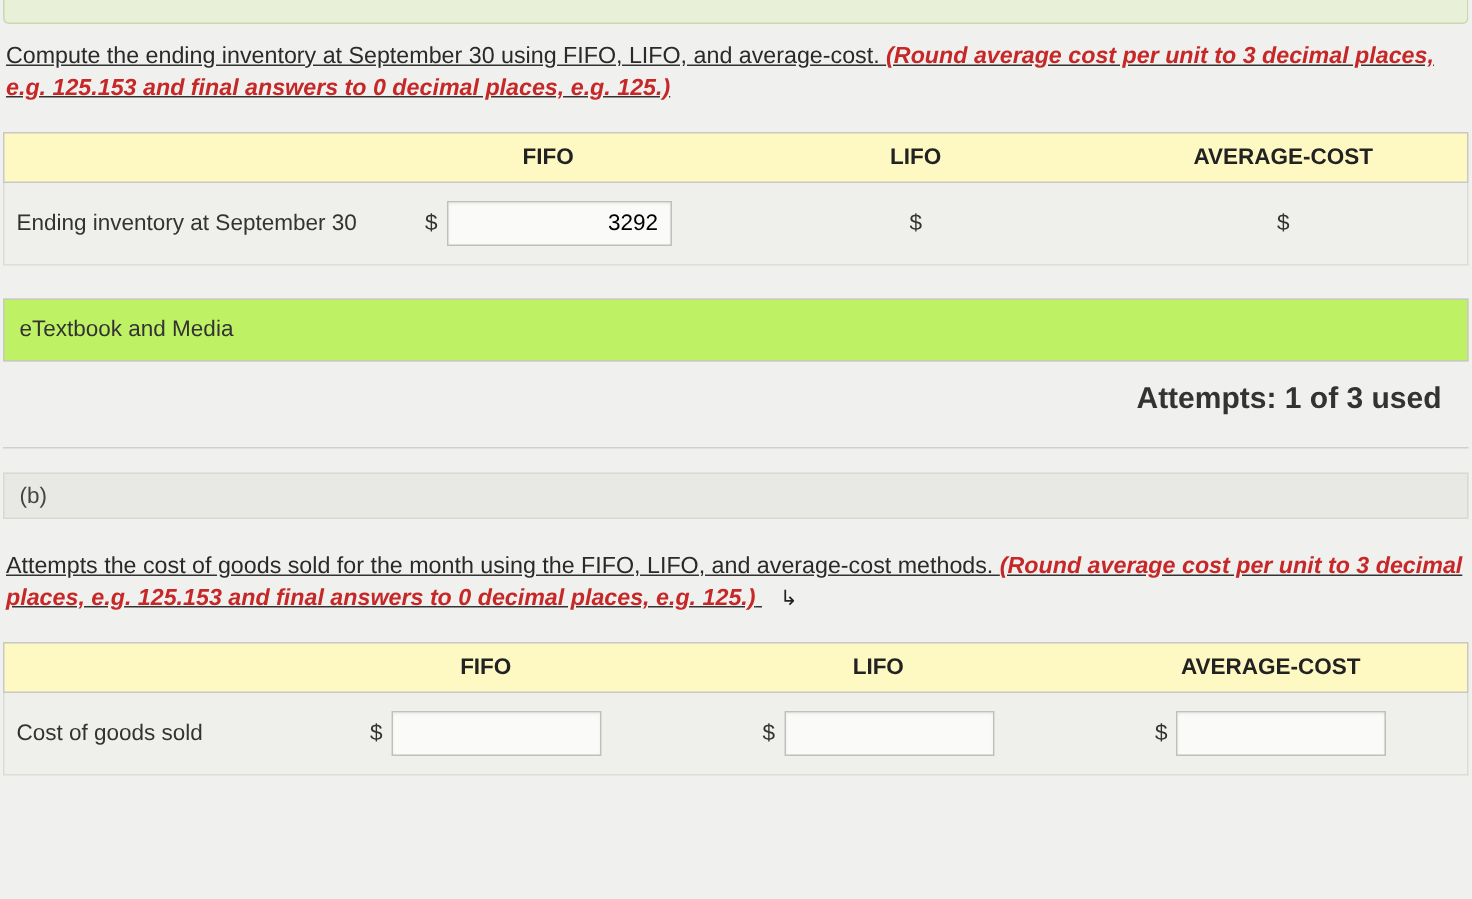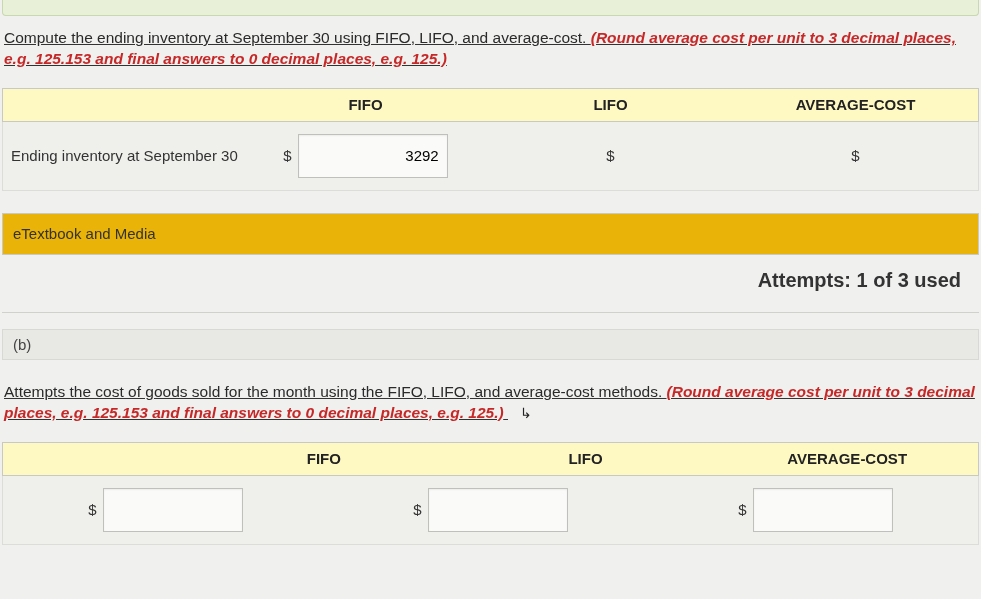--- a/index.html
+++ b/index.html
@@ -56,33 +56,33 @@
   .col-wrap {
     flex: 1 1 0;
     display: flex;
     align-items: center;
     justify-content: center;
     gap: 6px;
   }
   .dollar { color:#333; }
   input.answer {
     width: 150px;
-    height: 44px;
+    height: 30px;
     border: 1px solid #bfbfbb;
     background: #fafaf8;
     text-align: right;
     padding: 0 8px;
     font-size: 15px;
     font-family: inherit;
     box-shadow: inset 0 1px 2px rgba(0,0,0,0.06);
   }
 
   .etm-bar {
     margin-top: 22px;
-    background: #eab308;
+    background: #bef264;
     border: 1px solid #c8c8c4;
     height: 42px;
     display: flex;
     align-items: center;
     padding-left: 10px;
     font-size: 15px;
     color:#333;
     cursor: pointer;
   }
 
@@ -170,20 +170,21 @@
 </div>
 
 <div class="work-area compact">
   <div class="header-row">
     <div class="cell-label"></div>
     <div class="cell-col">FIFO</div>
     <div class="cell-col">LIFO</div>
     <div class="cell-col">AVERAGE-COST</div>
   </div>
   <div class="data-row">
+    <div class="cell-label">Cost of goods sold</div>
     <div class="col-wrap">
       <span class="dollar">$</span>
       <input class="answer" value="" style="">
     </div>
     <div class="col-wrap">
       <span class="dollar">$</span>
       <input class="answer" value="" style="">
     </div>
     <div class="col-wrap">
       <span class="dollar">$</span>

